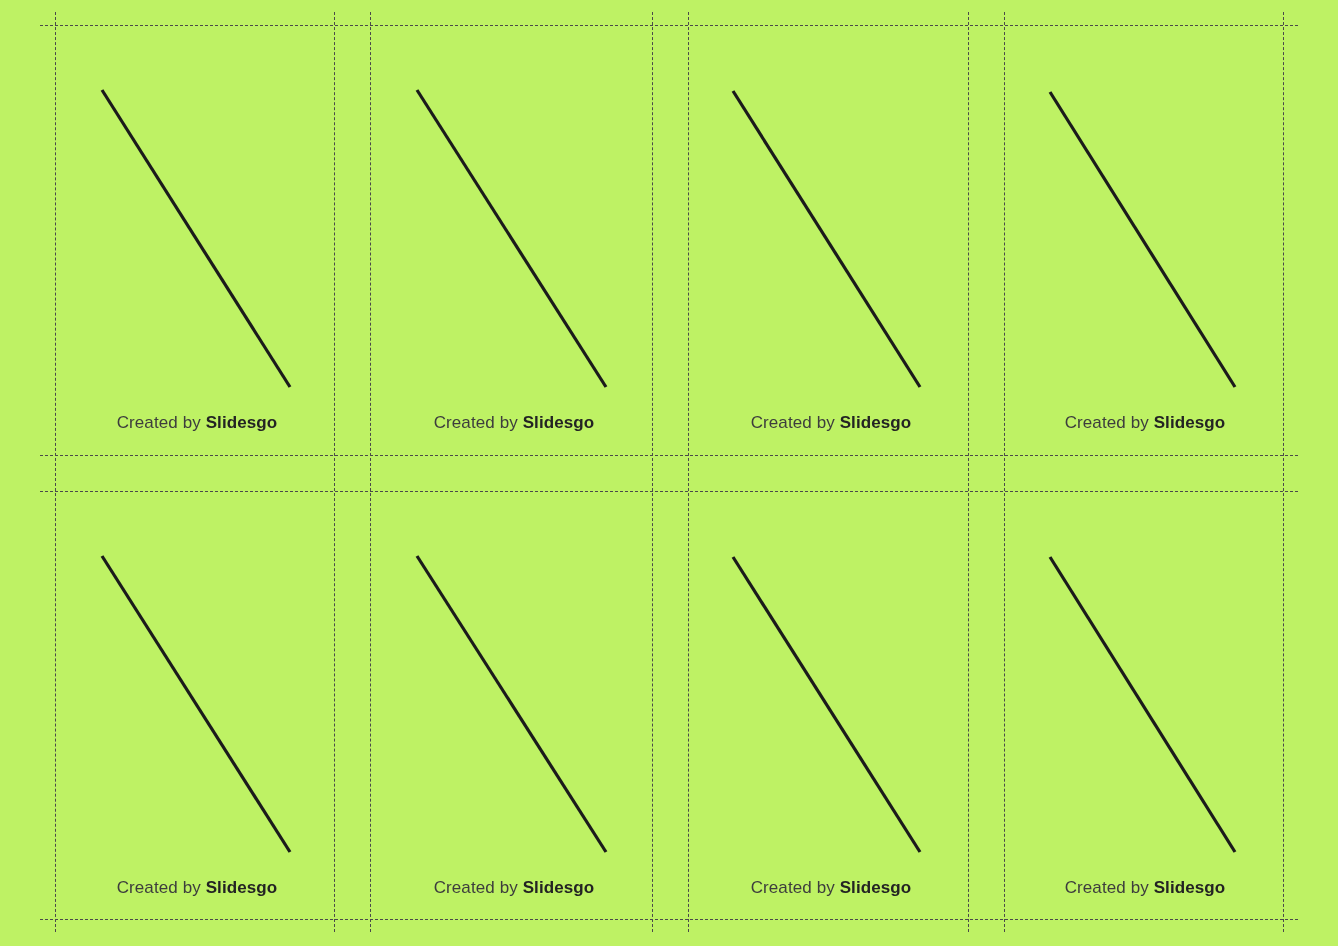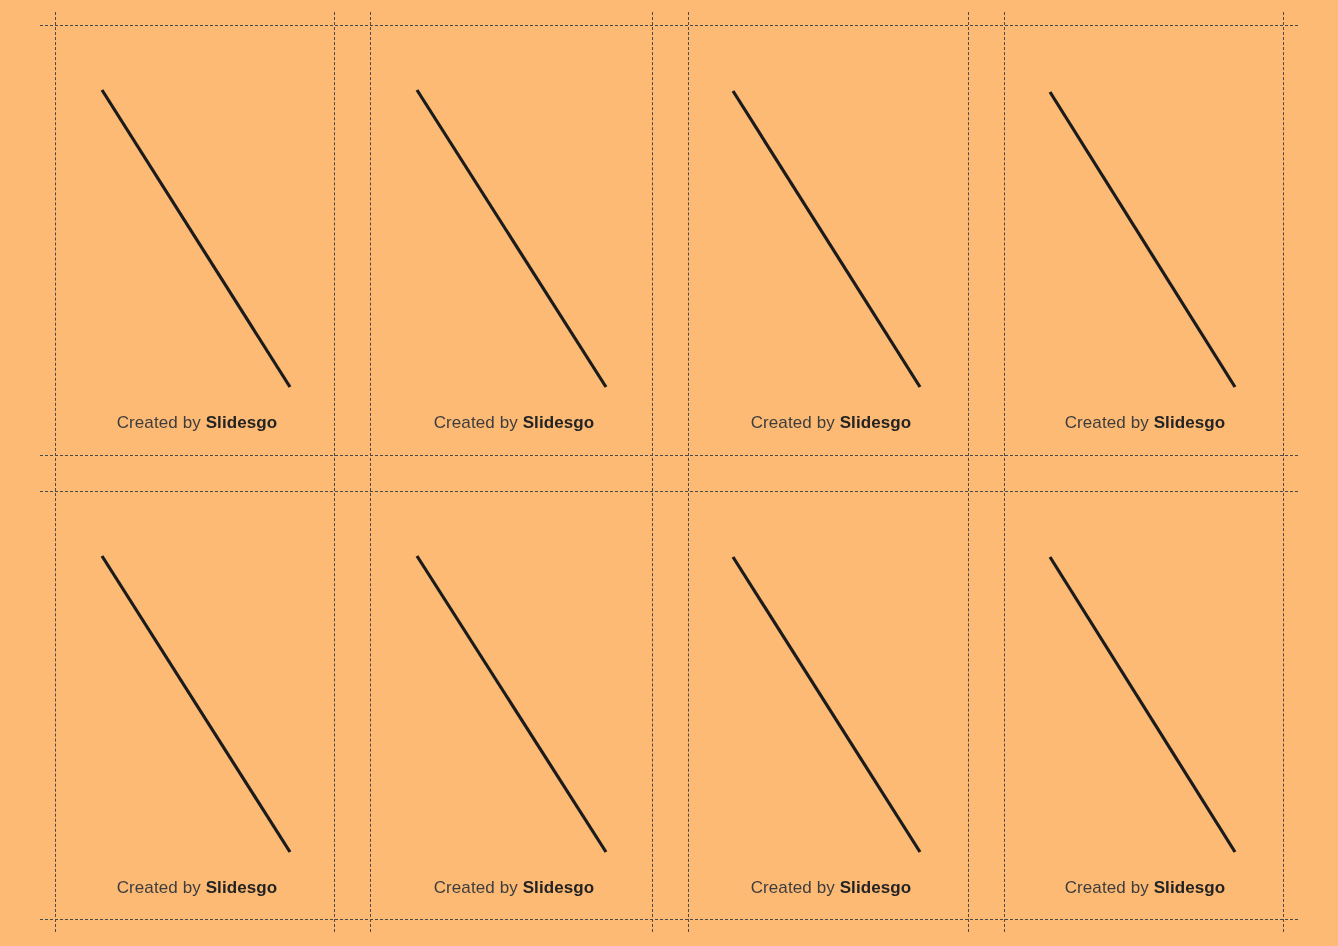--- a/index.html
+++ b/index.html
@@ -63,21 +63,21 @@
     font-weight: 400;
   }
   .watermark .wm-brand {
     font-weight: 700;
     color: #232323;
   }
 </style>
 </head>
 <body>
 
-<div id="sheet" style="width: 1338px; height: 946px; background: #fdba74;">
+<div id="sheet" style="width: 1338px; height: 946px; background: #bef264;">
   <div id="guides-layer">
       <div class="guide-h" style="left: 40px; top: 25px; width: 1258px; border-top-color: rgb(74, 74, 74);"></div>
       <div class="guide-h" style="left: 40px; top: 455px; width: 1258px; border-top-color: rgb(74, 74, 74);"></div>
       <div class="guide-h" style="left: 40px; top: 491px; width: 1258px; border-top-color: rgb(74, 74, 74);"></div>
       <div class="guide-h" style="left: 40px; top: 919px; width: 1258px; border-top-color: rgb(74, 74, 74);"></div>
       <div class="guide-v" style="left: 55px; top: 12px; height: 920px; border-left-color: rgb(74, 74, 74);"></div>
       <div class="guide-v" style="left: 334px; top: 12px; height: 920px; border-left-color: rgb(74, 74, 74);"></div>
       <div class="guide-v" style="left: 370px; top: 12px; height: 920px; border-left-color: rgb(74, 74, 74);"></div>
       <div class="guide-v" style="left: 652px; top: 12px; height: 920px; border-left-color: rgb(74, 74, 74);"></div>
       <div class="guide-v" style="left: 688px; top: 12px; height: 920px; border-left-color: rgb(74, 74, 74);"></div>

